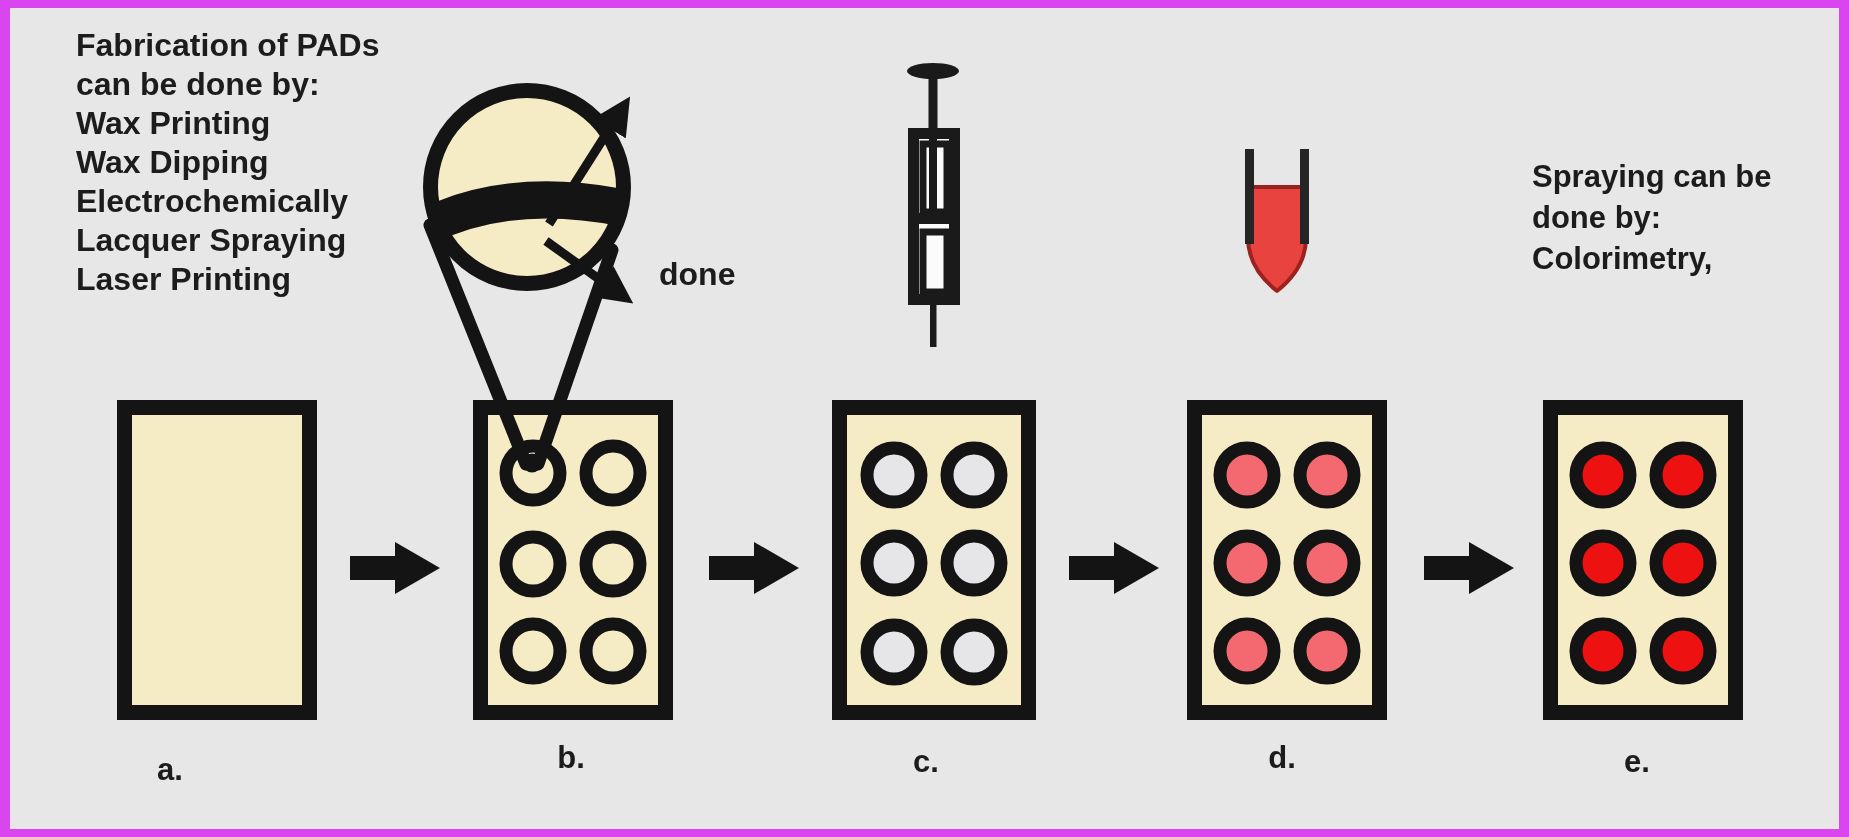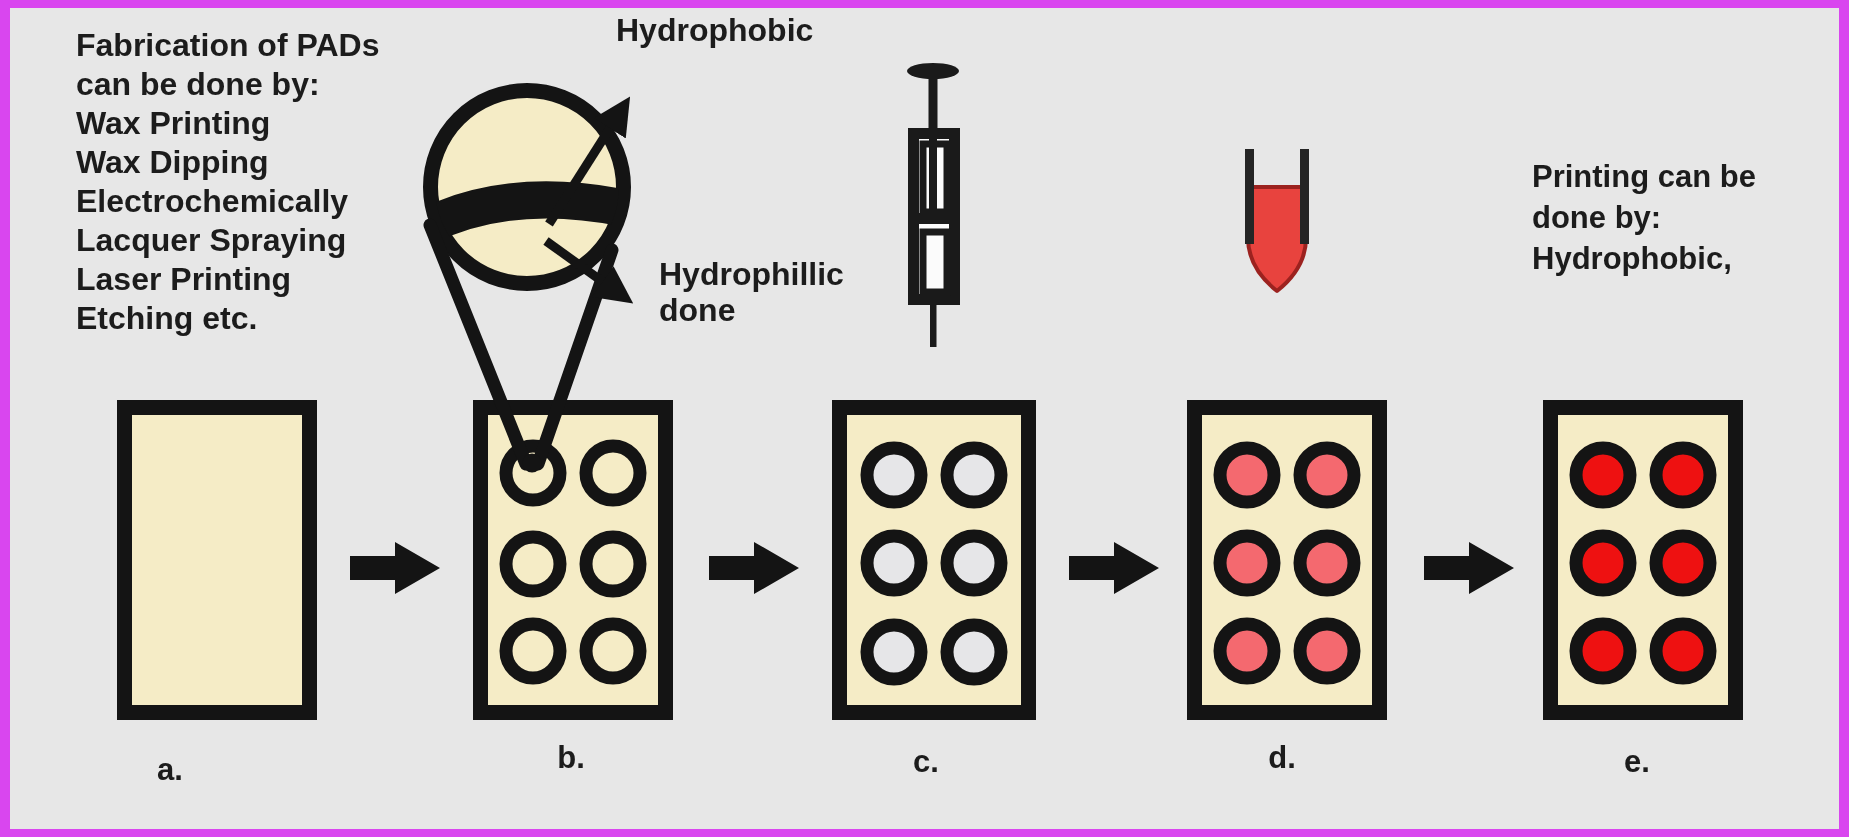--- a/index.html
+++ b/index.html
@@ -133,35 +133,32 @@
   </svg>
 
   <div class="note note-fab">
     <div>Fabrication of PADs</div>
     <div>can be done by:</div>
     <div>Wax Printing</div>
     <div>Wax Dipping</div>
     <div>Electrochemically</div>
     <div>Lacquer Spraying</div>
     <div>Laser Printing</div>
-    <div>Etching etc.</div>
   </div>
 
   <div class="lens-label lbl-hydrophobic">
-    <div>Hydrophobic</div>
   </div>
   <div class="lens-label lbl-hydrophillic">
-    <div>Hydrophillic</div>
     <div>done</div>
   </div>
 
   <div class="note note-det">
-    <div>Printing can be</div>
+    <div>Spraying can be</div>
     <div>done by:</div>
-    <div>Hydrophobic,</div>
+    <div>Colorimetry,</div>
   </div>
 
   <div class="stage-label" style="left:170px;top:752px;">a.</div>
   <div class="stage-label" style="left:571px;top:740px;">b.</div>
   <div class="stage-label" style="left:926px;top:744px;">c.</div>
   <div class="stage-label" style="left:1282px;top:740px;">d.</div>
   <div class="stage-label" style="left:1637px;top:744px;">e.</div>
 </div>
 
 </body></html>

